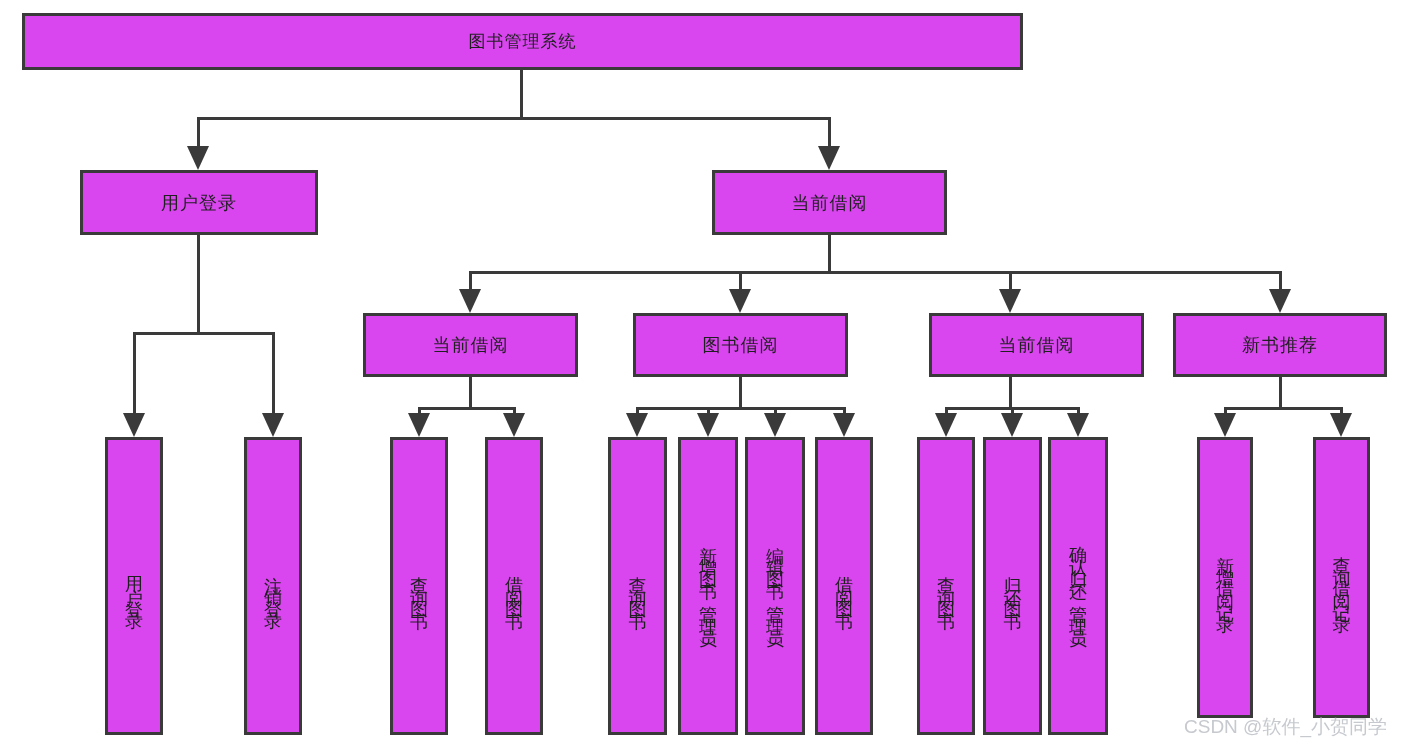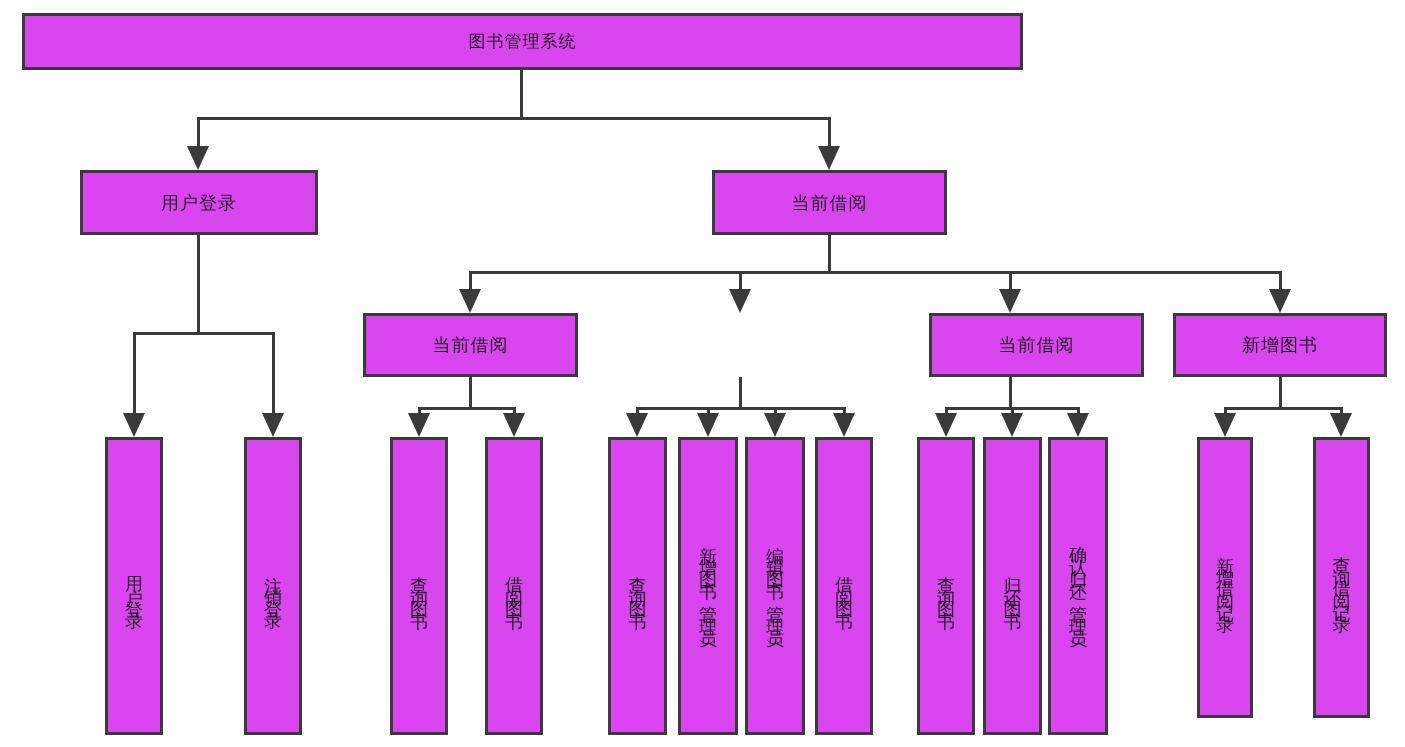--- a/index.html
+++ b/index.html
@@ -92,25 +92,28 @@
   <div class="vl" style="left:739px; top:271px; height:24px;"></div>
   <div class="arrow" style="left:729px; top:289px;"></div>
   <div class="vl" style="left:1009px; top:271px; height:24px;"></div>
   <div class="arrow" style="left:999px; top:289px;"></div>
   <div class="vl" style="left:1279px; top:271px; height:24px;"></div>
   <div class="arrow" style="left:1269px; top:289px;"></div>
 
   <div class="box" style="left:363px; top:313px; width:215px; height:64px;">
     <span>当前借阅</span>
   </div>
+  <div class="box" style="left:633px; top:313px; width:215px; height:64px;">
+    <span>图书借阅</span>
+  </div>
   <div class="box" style="left:903px; top:313px; width:215px; height:64px;margin-left:26px;">
     <span>当前借阅</span>
   </div>
   <div class="box" style="left:1173px; top:313px; width:214px; height:64px;">
-    <span>新增图书</span>
+    <span>新书推荐</span>
   </div>
 
   <div class="vl" style="left:469px; top:377px; height:33px;"></div>
   <div class="hl" style="left:418px; top:407px; width:97px;"></div>
   <div class="vl" style="left:418px; top:407px; height:20px;"></div>
   <div class="arrow" style="left:408px; top:413px;"></div>
   <div class="vl" style="left:513px; top:407px; height:20px;"></div>
   <div class="arrow" style="left:503px; top:413px;"></div>
 
   <div class="vl" style="left:739px; top:377px; height:33px;"></div>
@@ -177,14 +180,15 @@
     <span class="vtext">确认归还（管理员）</span>
   </div>
 
   <div class="box leaf-box" style="left:1197px; top:437px; width:56px; height:281px;">
     <span class="vtext">新增借阅记录</span>
   </div>
   <div class="box leaf-box" style="left:1313px; top:437px; width:57px; height:281px;">
     <span class="vtext">查询借阅记录</span>
   </div>
 
+  <div class="watermark">CSDN @软件_小贺同学</div>
 
 </div>
 
 </body></html>

